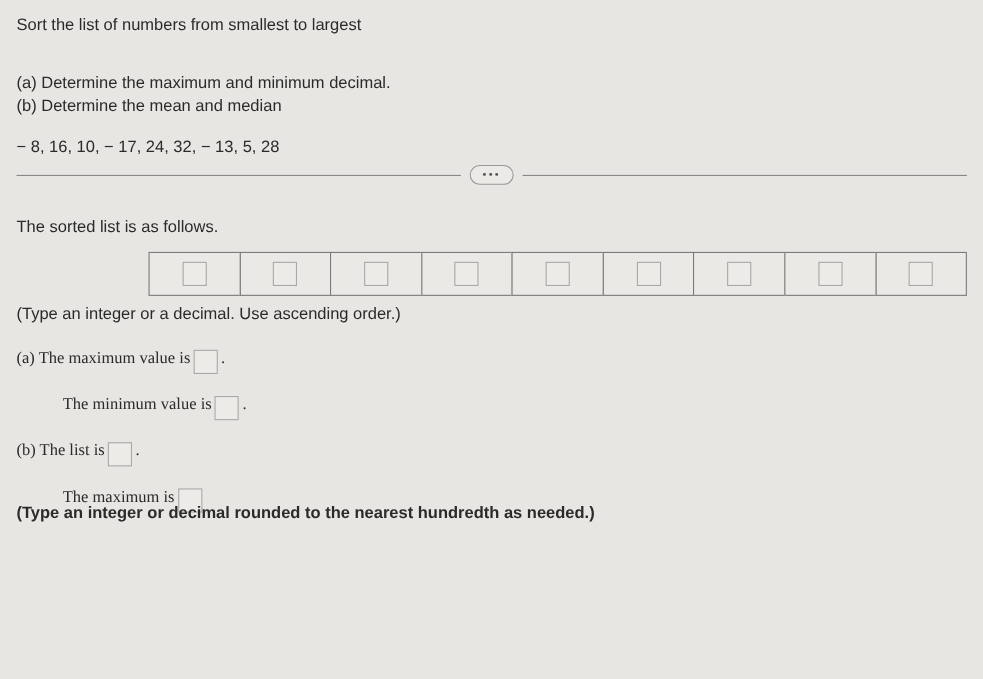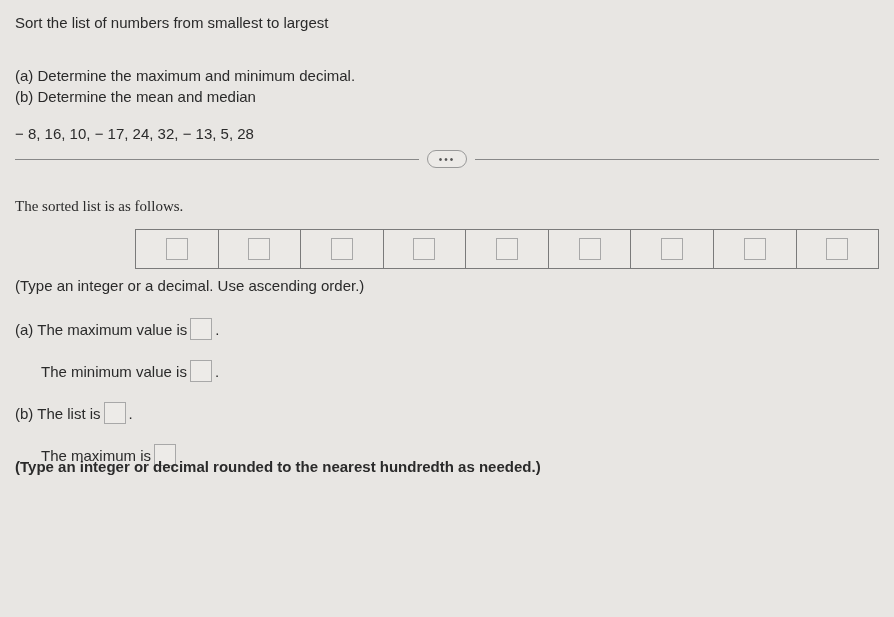--- a/index.html
+++ b/index.html
@@ -49,21 +49,20 @@
       background: #eceae7;
       font-size: 10px;
       letter-spacing: 2px;
       color: #555;
     }
     .divider-after {
       width: 340px;
     }
     .prompt {
       margin-bottom: 14px;
-      font-family: Liberation Serif, serif;
     }
     .boxes-row {
       display: flex;
       gap: 0;
       margin-left: 120px;
       margin-bottom: 8px;
     }
     .boxcell {
       width: 84px;
       height: 40px;
@@ -85,24 +84,24 @@
       background: #edebe8;
       vertical-align: middle;
       margin: 0 3px;
     }
     .note {
       margin-bottom: 24px;
     }
     .answer-line {
       margin-bottom: 20px;
       display: flex;
-      align-items: center;
+      font-family: Liberation Serif, serif;
     }
     .answer-line.indent {
-      margin-left: 26px;
+      margin-left: 42px;
     }
     .final-note {
       margin-top: -14px;
       font-weight: bold;
     }
   </style>
 </head>
 <body>
 
 <div class="instruction">Sort the list of numbers from smallest to largest</div>

